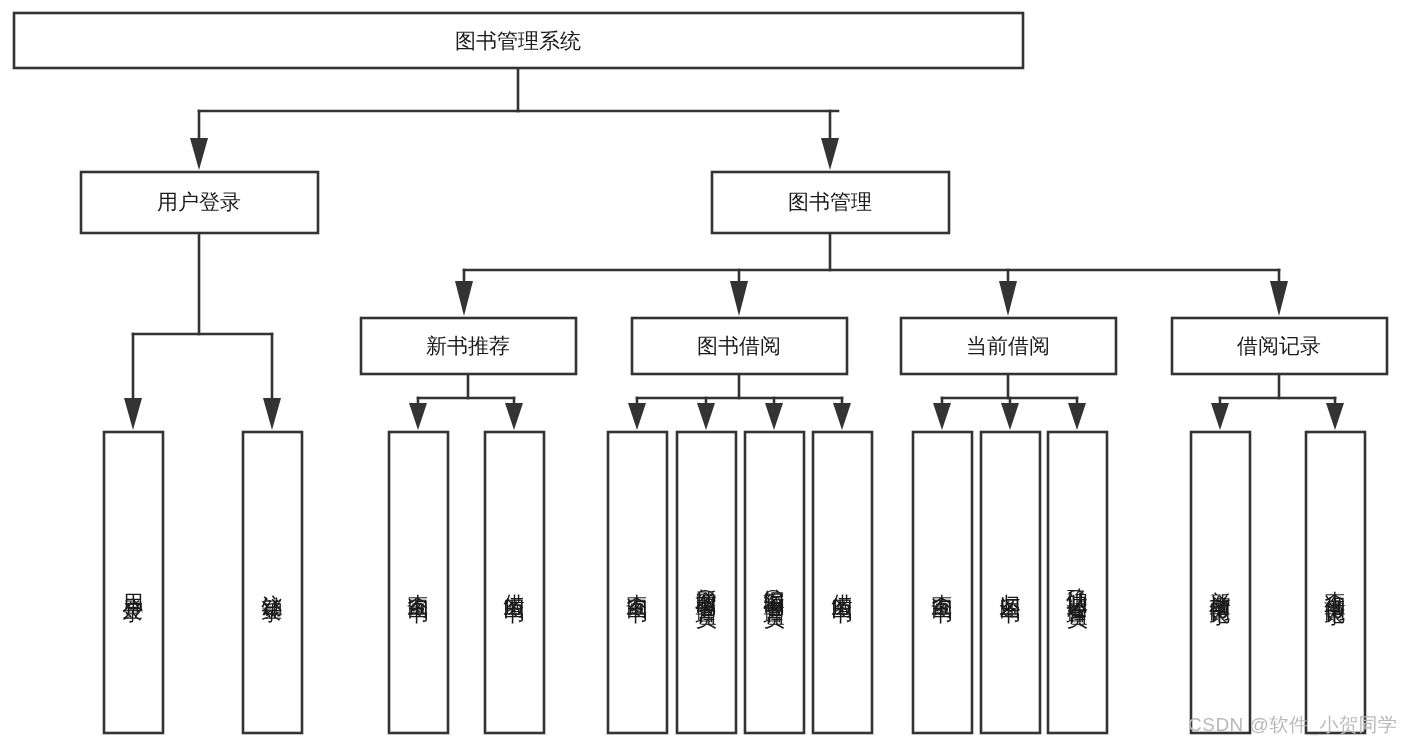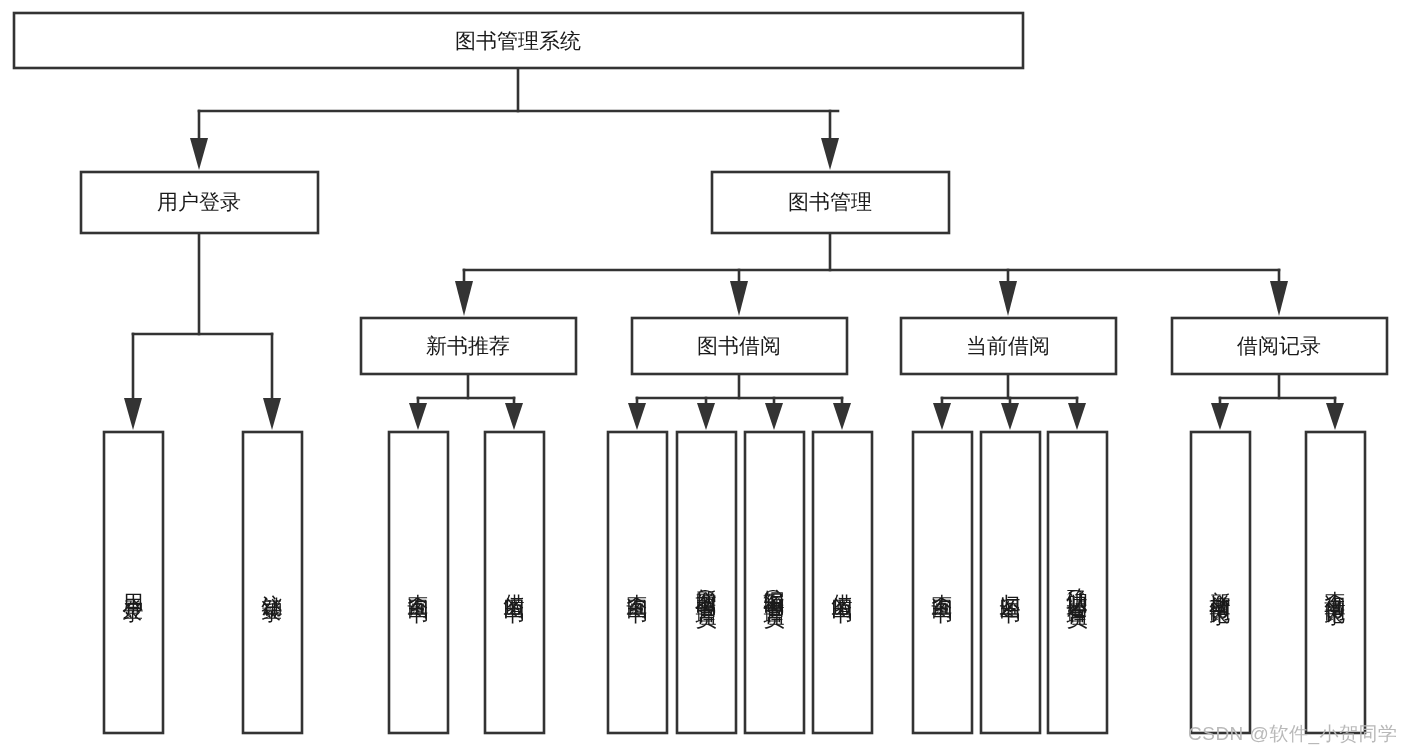--- a/index.html
+++ b/index.html
@@ -71,21 +71,20 @@
   }
   .watermark {
     position: absolute;
     font-family: "Liberation Sans", "DejaVu Sans", sans-serif;
     font-size: 19px;
     color: #b9b9b9;
     white-space: nowrap;
     left: 1188px;
     top: 712px;
     letter-spacing: 0.5px;
-    margin-top: 9px;
   }
 </style>
 </head>
 <body>
 
 <div id="diagram-root">
 
   <svg width="1405" height="747" viewBox="0 0 1405 747">
 
     <g>

